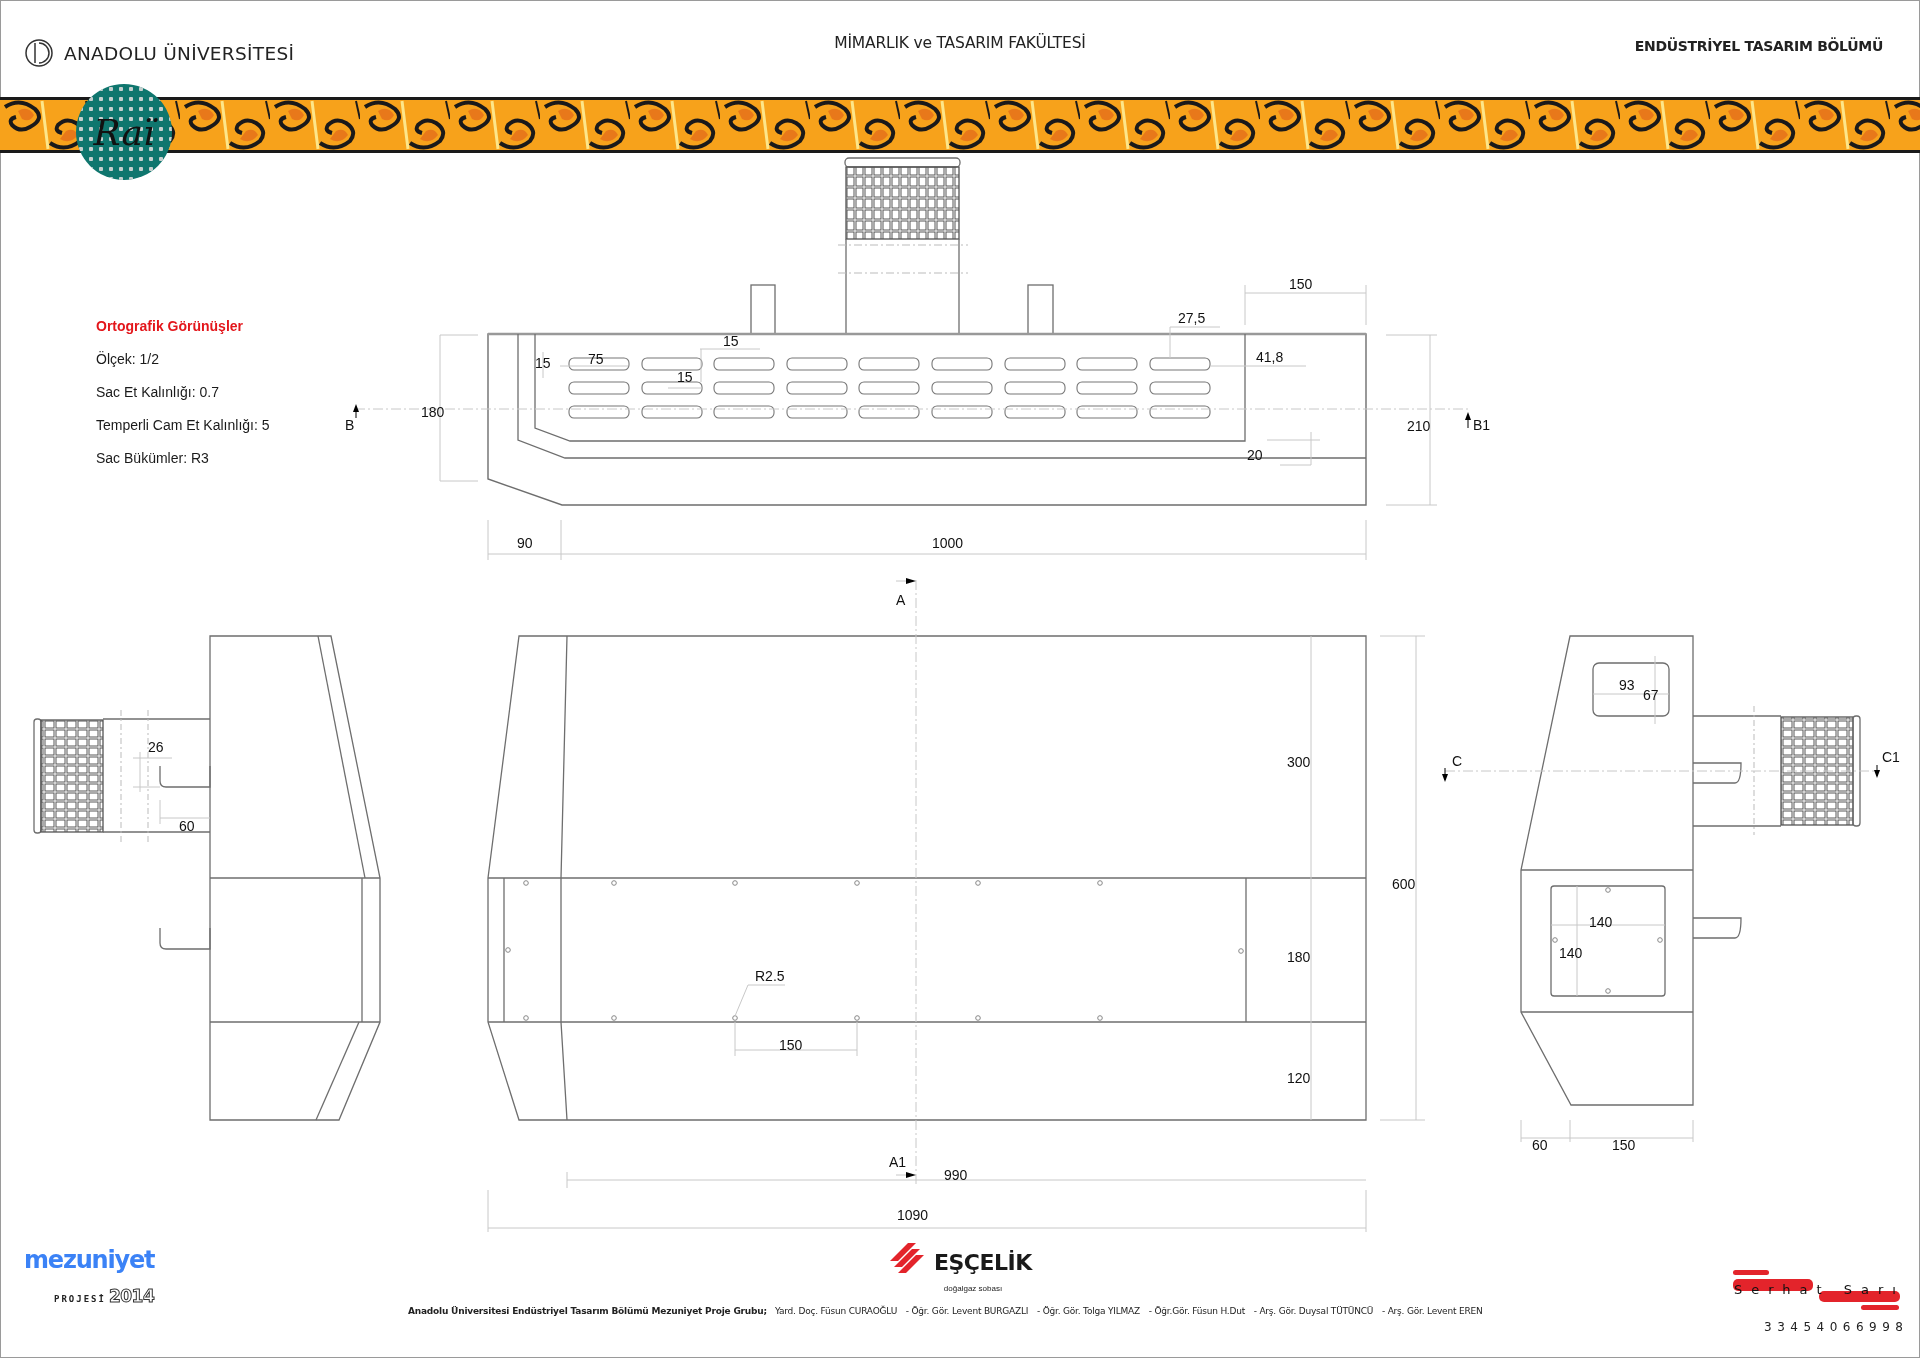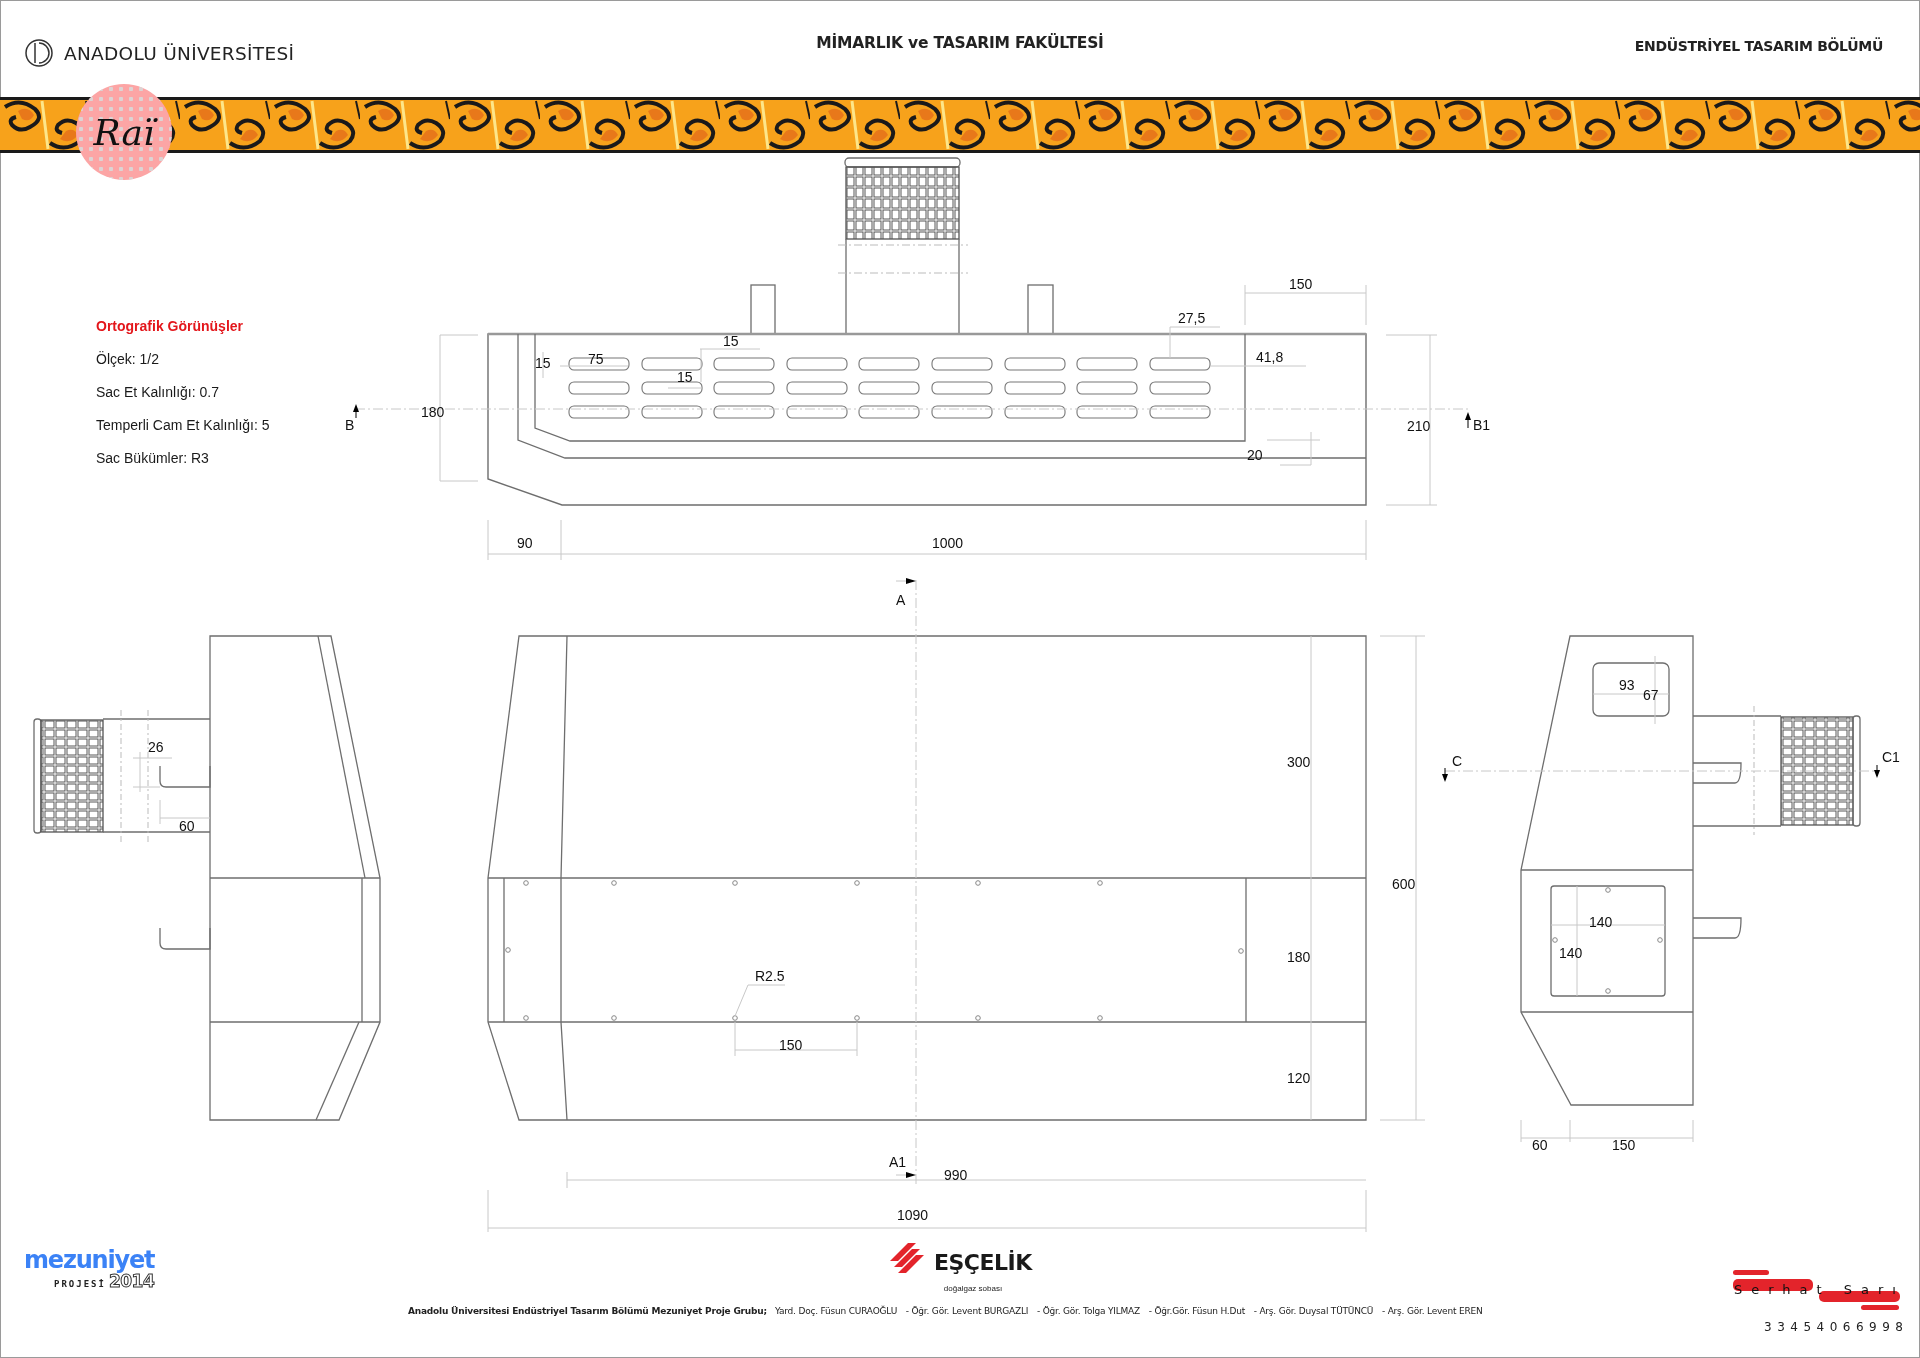--- a/index.html
+++ b/index.html
@@ -1,34 +1,34 @@
 <!DOCTYPE html>
 <html><head>
 <meta charset="utf-8">
 <style>
   html, body { margin:0; padding:0; background:#ffffff; }
   body { width:1920px; height:1358px; position:relative; overflow:hidden; font-family:"Liberation Sans", sans-serif; color:#111; }
   .frame { position:absolute; left:0; top:0; width:1918px; height:1356px; border:1px solid #9a9a9a; }
   .hdr-left { position:absolute; left:24px; top:38px; display:flex; align-items:center; gap:10px; }
   .uni-logo { width:30px; height:30px; }
   .uni-name { font-family:"DejaVu Sans", sans-serif; font-size:18.5px; letter-spacing:0.3px; color:#222; }
-  .hdr-center { position:absolute; left:0; width:1920px; top:34px; text-align:center; font-family:"DejaVu Sans", sans-serif; font-weight:bold; font-size:15.5px; color:#222; letter-spacing:-0.2px; }
+  .hdr-center { position:absolute; left:0; width:1920px; top:34px; text-align:center; font-family:"DejaVu Sans", sans-serif; font-weight:normal; font-size:15.5px; color:#222; letter-spacing:-0.2px; }
   .hdr-right { position:absolute; right:37px; top:38px; font-family:"DejaVu Sans", sans-serif; font-size:14px; font-weight:bold; color:#222; letter-spacing:-0.3px; }
   .band { position:absolute; left:0; top:97px; width:1920px; height:56px; }
-  .rai-badge { position:absolute; left:76px; top:84px; width:96px; height:96px; border-radius:50%; background:#fca5a5; display:flex; align-items:center; justify-content:center; }
+  .rai-badge { position:absolute; left:76px; top:84px; width:96px; height:96px; border-radius:50%; background:#0f766e; display:flex; align-items:center; justify-content:center; }
   .rai-badge .dots { position:absolute; inset:0; border-radius:50%; background:radial-gradient(circle, #d9d9d9 2px, transparent 2.5px) 0 0/10px 10px; opacity:.9; }
   .rai-text { position:relative; font-family:"DejaVu Serif", serif; font-style:italic; font-size:36px; color:#111; }
   .notes { position:absolute; left:96px; top:318px; }
   .notes .ttl { color:#e3161b; font-weight:bold; font-size:14px; margin-bottom:17px; }
   .notes .ln { font-size:14px; color:#1a1a1a; margin-bottom:17px; }
   svg.drw { position:absolute; left:0; top:0; }
   svg.drw text { font-family:"Liberation Sans", sans-serif; font-size:14px; fill:#111; }
   .mez { position:absolute; left:24px; top:1248px; }
   .mez .big { font-family:"DejaVu Sans", sans-serif; font-weight:bold; font-size:24px; letter-spacing:-1.2px; color:#3b82f6; line-height:24px; }
-  .mez .sub { display:flex; justify-content:flex-end; align-items:flex-end; gap:3px; margin-top:1px; }
+  .mez .sub { display:flex; justify-content:flex-end; align-items:flex-end; gap:3px; margin-top:16px; }
   .mez .pj { font-family:"DejaVu Sans Mono", monospace; font-size:9px; letter-spacing:2px; color:#222; font-weight:bold; }
   .mez .yr { font-family:"DejaVu Sans", sans-serif; font-size:17px; font-weight:bold; color:#fff; -webkit-text-stroke:1px #333; letter-spacing:-0.5px; line-height:16px; }
   .esc { position:absolute; left:886px; top:1241px; display:flex; align-items:center; gap:4px; }
   .esc .word { font-family:"DejaVu Sans", sans-serif; font-weight:bold; font-size:22px; color:#1a1a1a; letter-spacing:-0.5px;margin-top:8px; }
   .esc-sub { position:absolute; left:903px; top:1284px; width:140px; text-align:center; font-family:Liberation Sans, sans-serif; font-size:8px; color:#222; }
   .credits { position:absolute; left:408px; top:1306px; font-size:9px; color:#222; white-space:nowrap; font-family:"DejaVu Sans", sans-serif; letter-spacing:-0.2px; }
   .credits b { font-weight:bold; }
   .credits span { margin-right:6px; }
   .sig { position:absolute; left:1730px; top:1270px; width:180px; height:80px; }
   .sig .bar { position:absolute; background:#e3242b; border-radius:5px; }

